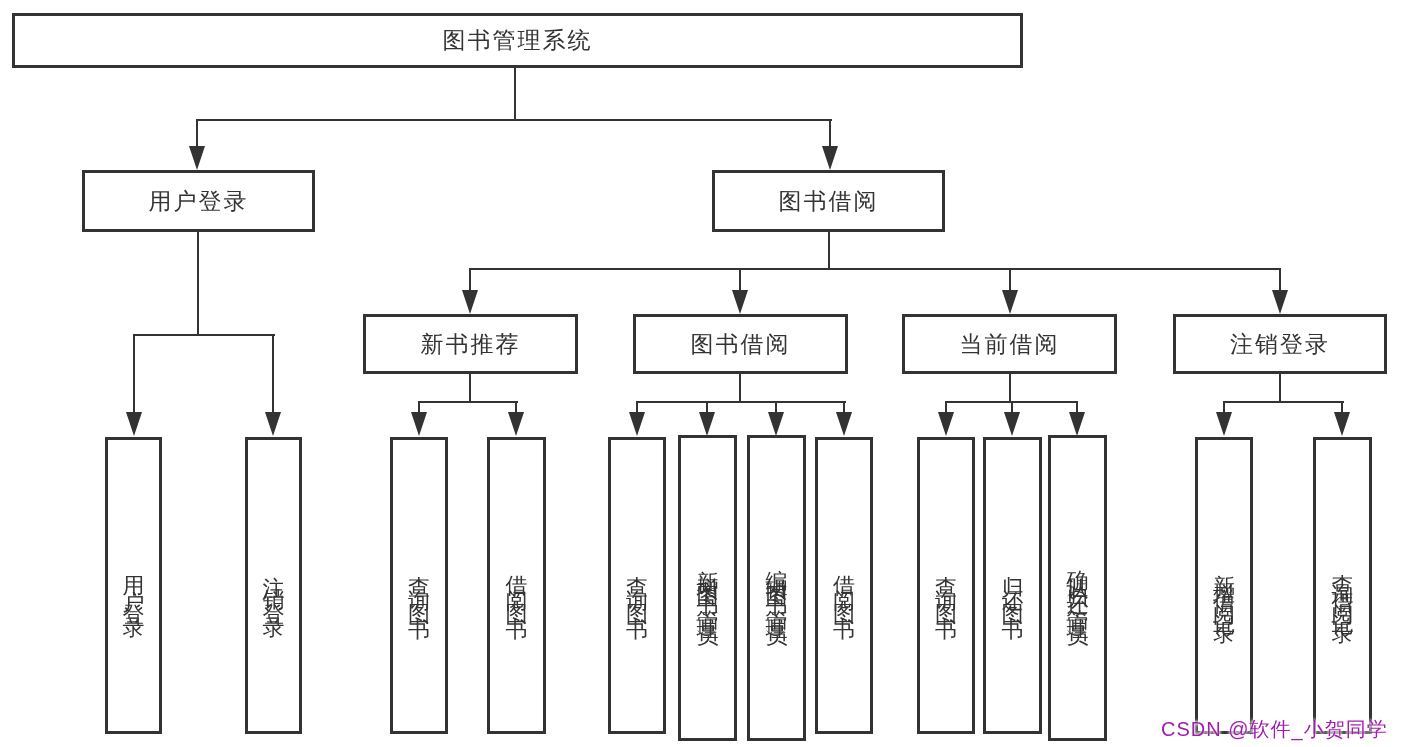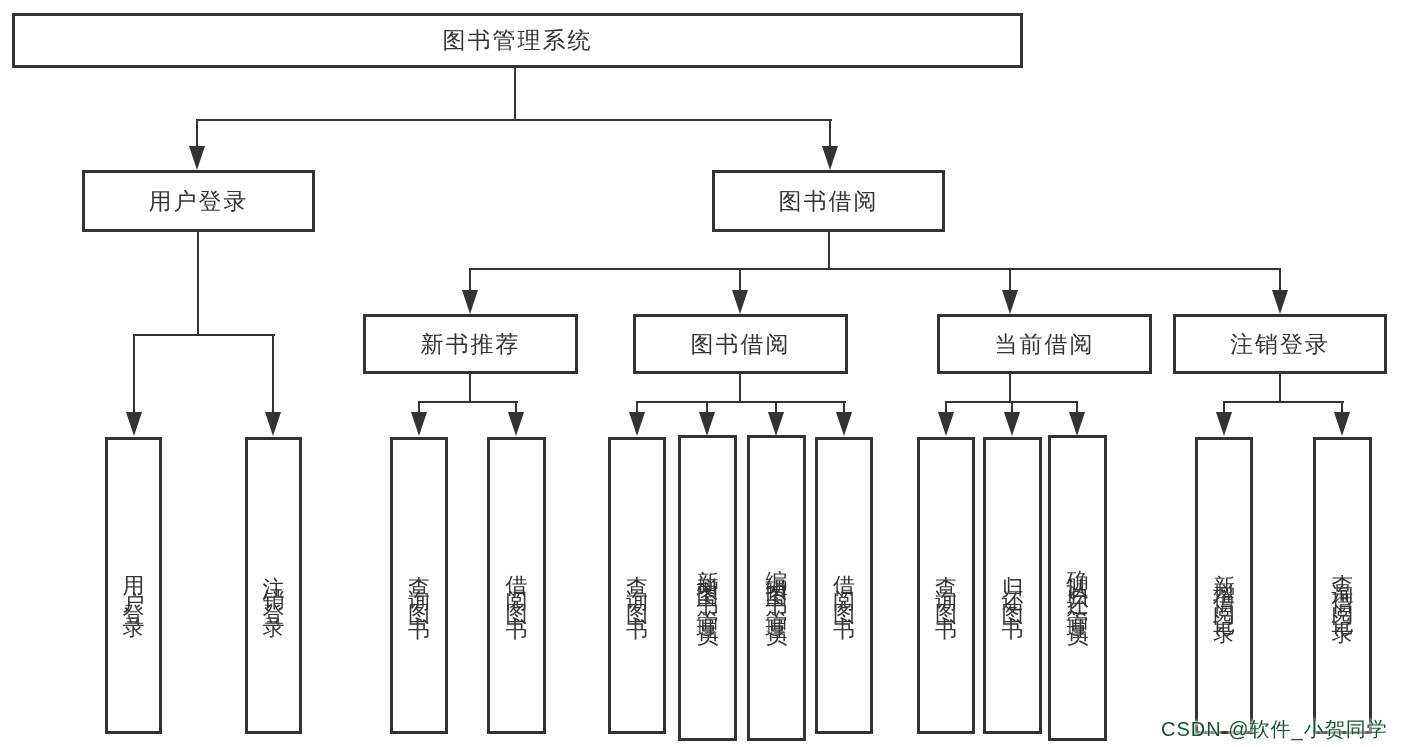--- a/index.html
+++ b/index.html
@@ -27,21 +27,21 @@
   .vline{width:2px;}
   .arrow{position:absolute;width:0;}
   .arrow .stem{position:absolute;left:-1px;top:0;bottom:21px;width:2px;background:#333333;}
   .arrow .head{
     position:absolute;left:-8px;bottom:0;width:0;height:0;
     border-left:8px solid transparent;border-right:8px solid transparent;
     border-top:24px solid #333333;
   }
   .watermark{
     position:absolute;left:1161px;top:716px;font-size:20px;letter-spacing:1px;
-    color:#14532d;white-space:nowrap;
+    color:#a21caf;white-space:nowrap;
     text-shadow:0 0 3px #ffffff,0 0 3px #ffffff,0 0 5px #ffffff;
   }
 </style>
 </head>
 <body>
 
 <div class="canvas">
 
   <div class="node" style="left:12px;top:13px;width:1011px;height:55px;">
     <span>图书管理系统</span>
@@ -94,21 +94,21 @@
       <span class="stem"></span>
       <span class="head"></span>
     </div>
 
   <div class="node" style="left:363px;top:314px;width:215px;height:60px;">
     <span>新书推荐</span>
   </div>
   <div class="node" style="left:633px;top:314px;width:215px;height:60px;">
     <span>图书借阅</span>
   </div>
-  <div class="node" style="left:902px;top:314px;width:215px;height:60px;margin-left:35px;">
+  <div class="node" style="left:902px;top:314px;width:215px;height:60px;">
     <span>当前借阅</span>
   </div>
   <div class="node" style="left:1173px;top:314px;width:214px;height:60px;">
     <span>注销登录</span>
   </div>
 
   <div class="vline" style="left:469px;top:374px;height:29px;"></div>
   <div class="hline" style="left:418px;top:401px;width:100px;"></div>
   <div class="arrow" style="left:419px;top:403px;height:33px;">
       <span class="stem"></span>

